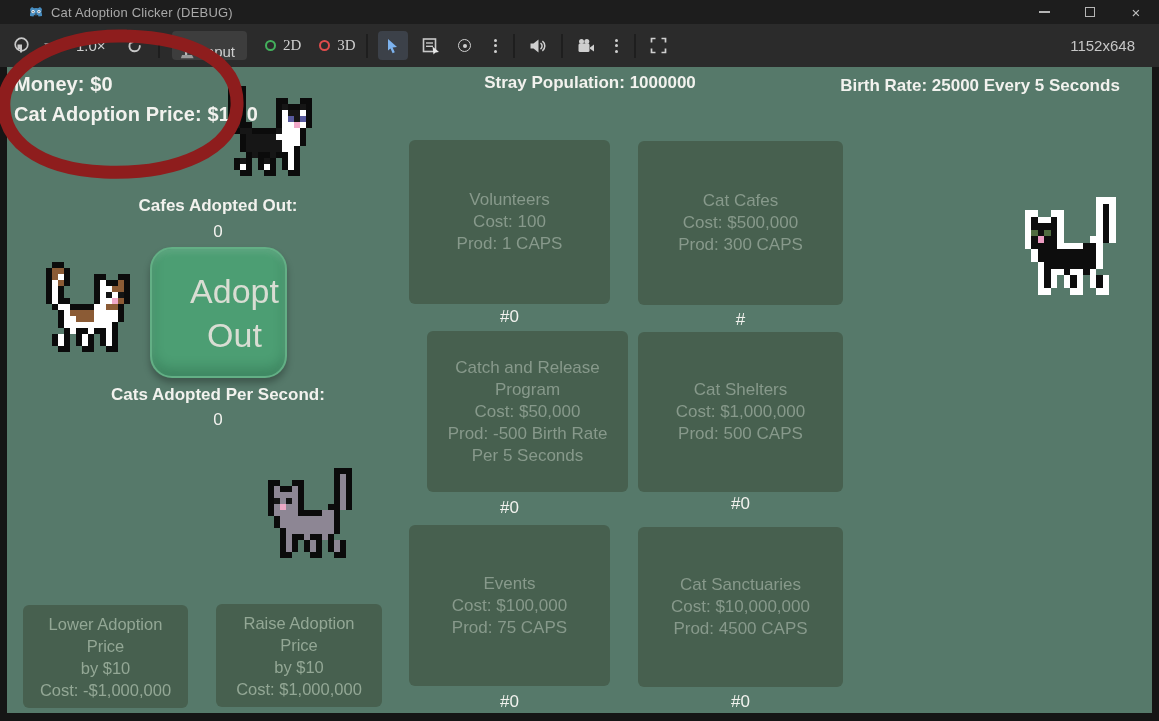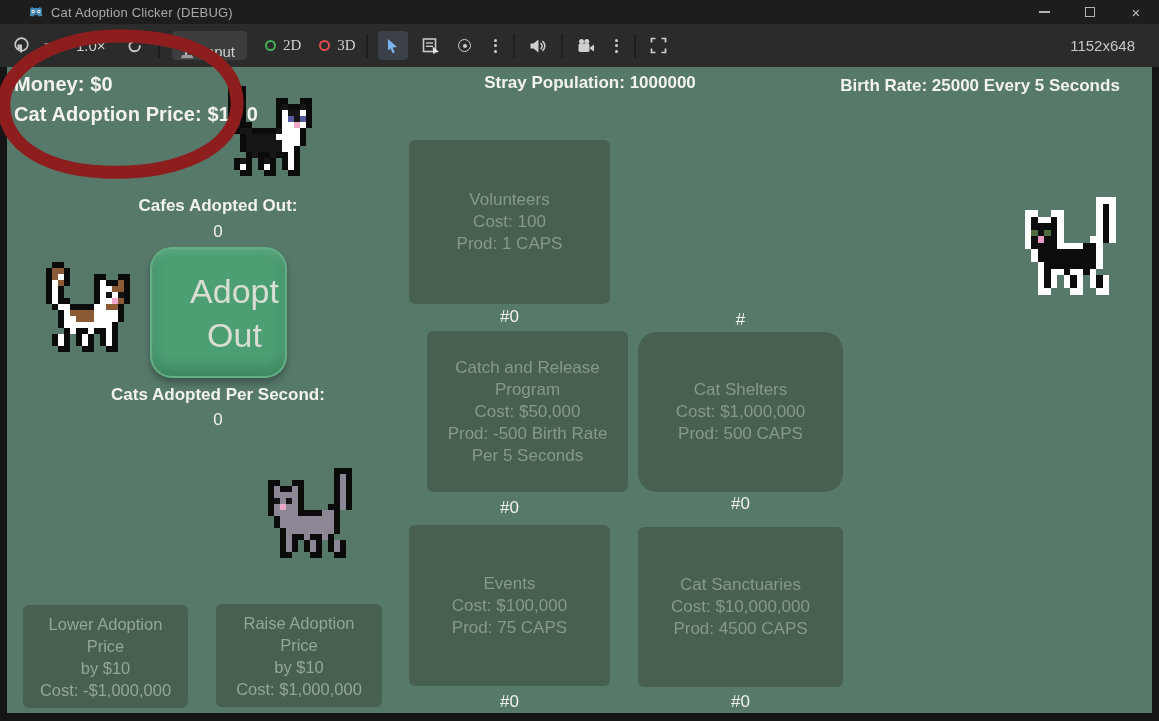--- a/index.html
+++ b/index.html
@@ -196,30 +196,33 @@
   <div class="adopt-btn">Adopt
 Out</div>
   <div class="game-text lbl" style="left:38px; top:385px; width:360px;">Cats Adopted Per Second:</div>
   <div class="game-text val" style="left:38px; top:410px; width:360px;">0</div>
 
   <div class="upgrade-btn" style="left:409px; top:140px; width:201px; height:164px;">Volunteers
 Cost: 100
 Prod: 1 CAPS</div>
   <div class="game-text count" style="left:409px; top:307px; width:201px;">#0</div>
 
+  <div class="upgrade-btn" style="left:638px; top:141px; width:205px; height:164px;">Cat Cafes
+Cost: $500,000
+Prod: 300 CAPS</div>
   <div class="game-text count" style="left:638px; top:310px; width:205px;">#</div>
 
   <div class="upgrade-btn" style="left:409px; top:331px; width:201px; height:161px;margin-left:18px;">Catch and Release
 Program
 Cost: $50,000
 Prod: -500 Birth Rate
 Per 5 Seconds</div>
   <div class="game-text count" style="left:409px; top:498px; width:201px;">#0</div>
 
-  <div class="upgrade-btn" style="left:638px; top:332px; width:205px; height:160px;border-radius:19px;">Cat Shelters
+  <div class="upgrade-btn" style="left:638px; top:332px; width:205px; height:160px;">Cat Shelters
 Cost: $1,000,000
 Prod: 500 CAPS</div>
   <div class="game-text count" style="left:638px; top:494px; width:205px;">#0</div>
 
   <div class="upgrade-btn" style="left:409px; top:525px; width:201px; height:161px;">Events
 Cost: $100,000
 Prod: 75 CAPS</div>
   <div class="game-text count" style="left:409px; top:692px; width:201px;">#0</div>
 
   <div class="upgrade-btn" style="left:638px; top:527px; width:205px; height:160px;">Cat Sanctuaries

